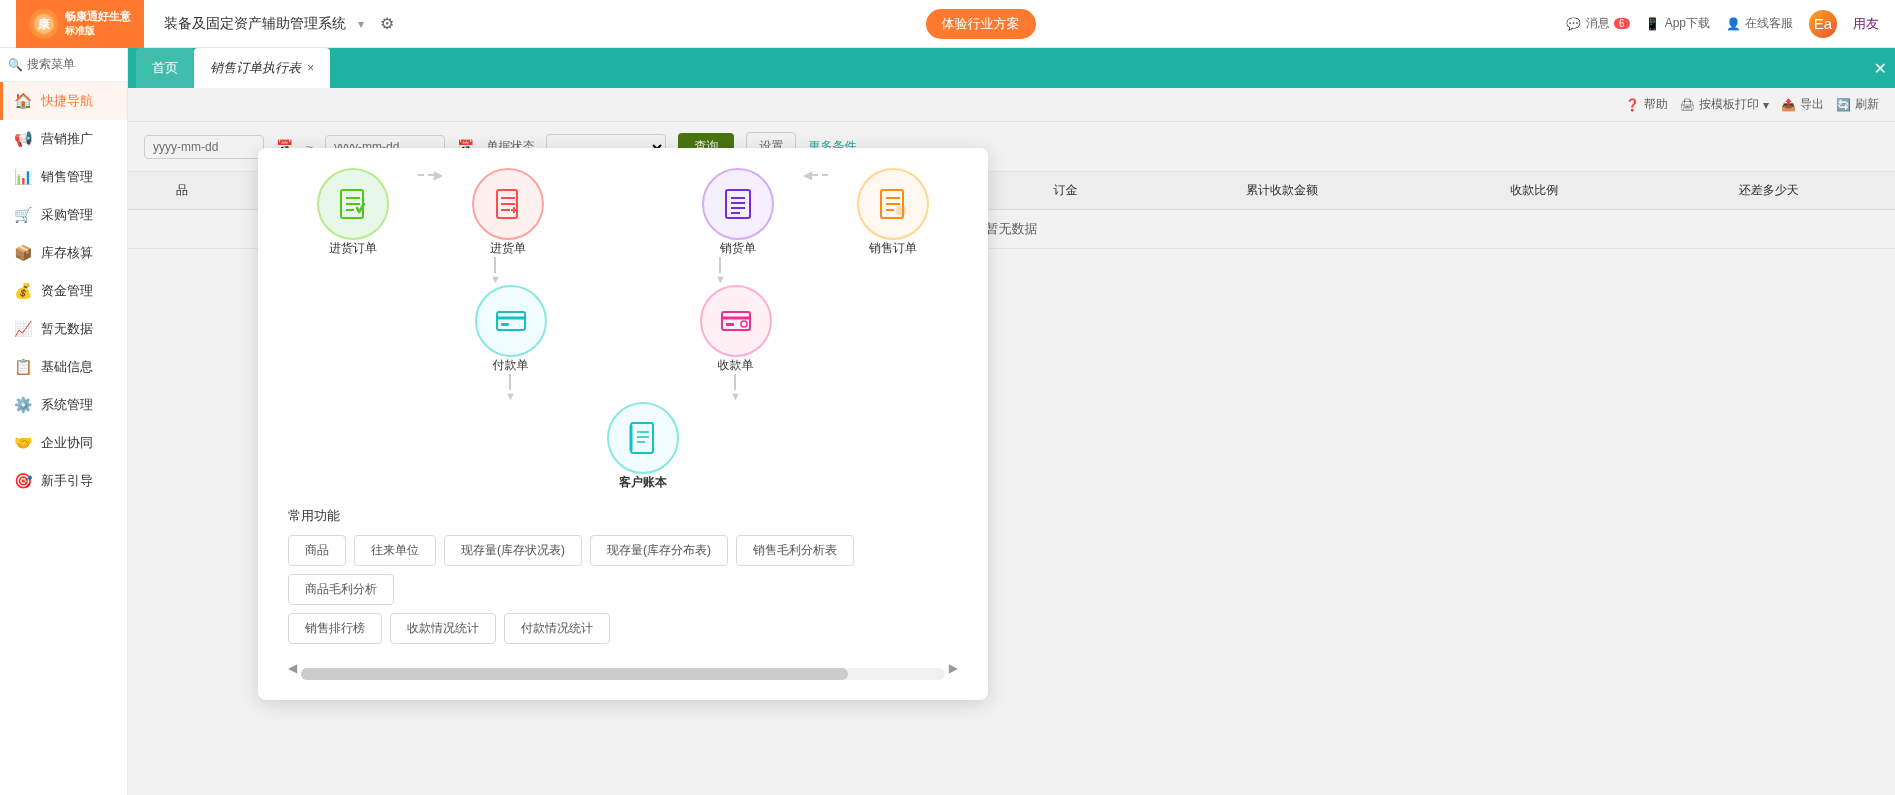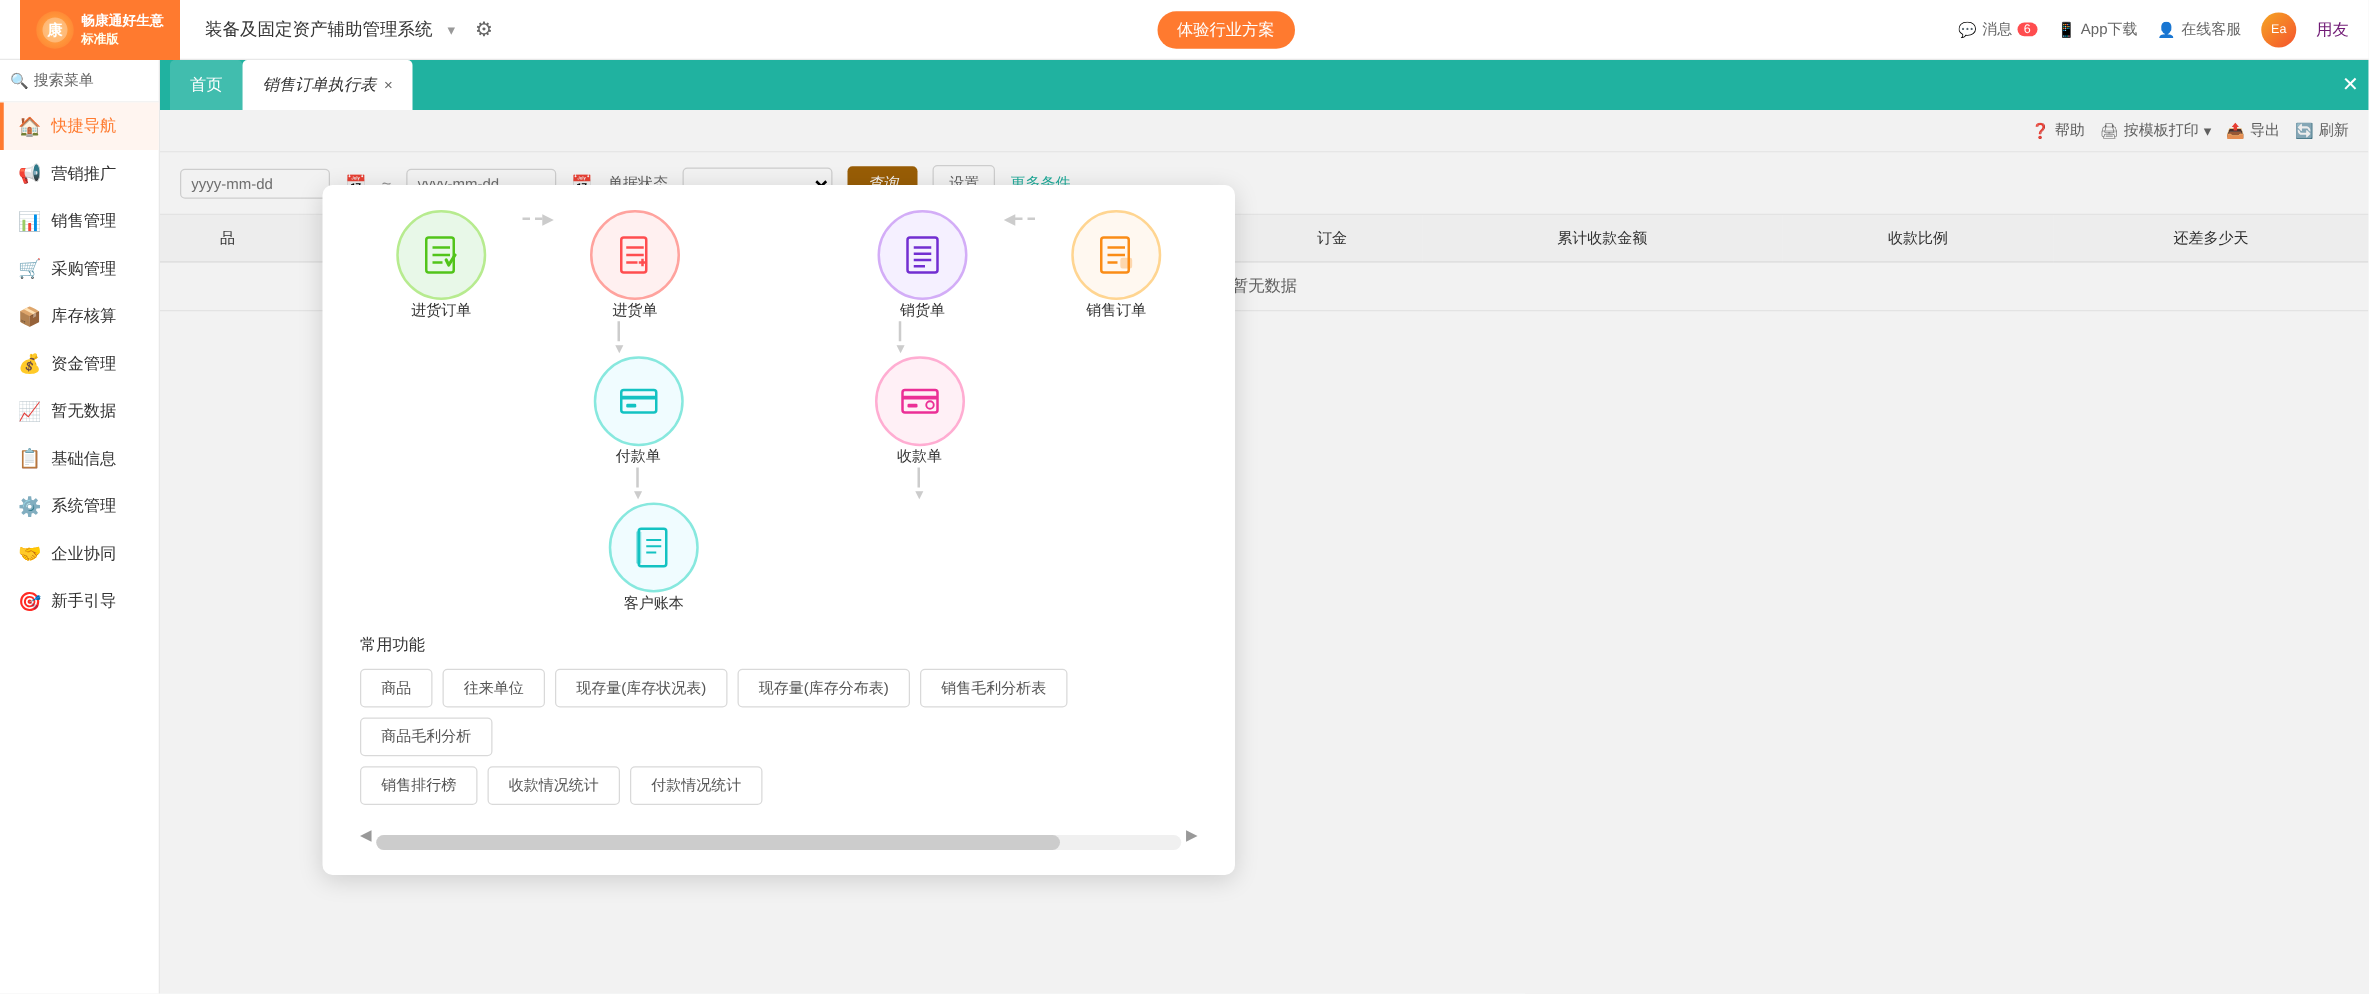--- a/index.html
+++ b/index.html
@@ -35,32 +35,32 @@
     .page-content { flex: 1; background: #fff; padding: 0; position: relative; overflow: hidden; }
     
     
     .page-toolbar { display: flex; align-items: center; justify-content: flex-end; padding: 8px 16px; gap: 12px; background: #fff; border-bottom: 1px solid #f0f0f0; }
     .toolbar-btn { display: flex; align-items: center; gap: 4px; color: #666; cursor: pointer; font-size: 12px; }
 
     
     .filter-area { padding: 10px 16px; background: #fff; display: flex; align-items: center; gap: 12px; flex-wrap: wrap; border-bottom: 1px solid #f0f0f0; }
     .filter-input { border: 1px solid #d9d9d9; border-radius: 4px; padding: 4px 8px; font-size: 12px; width: 120px; outline: none; }
     .filter-select { border: 1px solid #d9d9d9; border-radius: 4px; padding: 4px 8px; font-size: 12px; width: 120px; outline: none; background: #fff; }
-    .btn-primary { background: #a16207; color: #fff; border: none; border-radius: 4px; padding: 5px 16px; cursor: pointer; font-size: 12px; font-style: italic; }
+    .btn-primary { background: #4d7c0f; color: #fff; border: none; border-radius: 4px; padding: 5px 16px; cursor: pointer; font-size: 12px; }
     .btn-default { background: #fff; color: #666; border: 1px solid #d9d9d9; border-radius: 4px; padding: 5px 12px; cursor: pointer; font-size: 12px; }
     .more-conditions { color: #20b2a0; font-size: 12px; cursor: pointer; }
     .data-table { width: 100%; border-collapse: collapse; font-size: 12px; }
     .data-table th { background: #fafafa; padding: 10px 12px; text-align: center; border-bottom: 1px solid #e8e8e8; color: #333; font-weight: normal; white-space: nowrap; }
     .data-table td { padding: 10px 12px; text-align: center; border-bottom: 1px solid #f0f0f0; color: #666; }
     .empty-tip { text-align: center; padding: 60px; color: #bbb; font-size: 13px; }
     .logo-circle { width: 30px; height: 30px; background: radial-gradient(circle, #ffb347, #ff7a2f); border-radius: 50%; display: flex; align-items: center; justify-content: center; color: #fff; font-size: 14px; font-weight: bold; }
     .trial-btn { background: #ff7a2f; color: #fff; border: none; border-radius: 20px; padding: 6px 16px; cursor: pointer; font-size: 13px; }
     .top-right-item { display: flex; align-items: center; gap: 4px; color: #666; font-size: 12px; cursor: pointer; }
     .badge { background: #ff4d4f; color: #fff; border-radius: 10px; padding: 0 5px; font-size: 10px; min-width: 16px; text-align: center; }
-    .avatar-img { width: 28px; height: 28px; background: linear-gradient(135deg, #f5a623, #f5522e); border-radius: 50%; display: flex; align-items: center; justify-content: center; color: white; font-size: 10px; }
+    .avatar-img { width: 28px; height: 28px; background: linear-gradient(135deg, #f5a623, #f5522e); border-radius: 50%; display: flex; align-items: center; justify-content: center; color: white; font-size: 15px; }
 
     
     .popup-overlay { position: absolute; top: 0; left: 0; right: 0; bottom: 0; z-index: 100; }
     .popup-box { position: absolute; top: 60px; left: 130px; width: 730px; background: #fff; border-radius: 8px; box-shadow: 0 4px 20px rgba(0,0,0,0.15); z-index: 200; padding: 20px 30px 20px 30px; }
     .flow-circle { width: 72px; height: 72px; border-radius: 50%; display: flex; align-items: center; justify-content: center; font-size: 28px; }
     .flow-circle.green { background: #e8f8e8; color: #52c41a; border: 2px solid #b7eb8f; }
     .flow-circle.red { background: #fff0f0; color: #ff4d4f; border: 2px solid #ffa39e; }
     .flow-circle.purple { background: #f5f0ff; color: #722ed1; border: 2px solid #d3adf7; }
     .flow-circle.orange { background: #fff8f0; color: #fa8c16; border: 2px solid #ffd591; }
     .flow-circle.cyan { background: #f0fcff; color: #13c2c2; border: 2px solid #87e8de; }
@@ -404,21 +404,21 @@
                     <div style="width:2px;height:16px;background:#ccc;"></div>
                     <span style="color:#ccc;font-size:11px;">▼</span>
                   </div>
                 </div>
                 <div style="width:130px;"></div>
               </div>
 
               <div style="display:flex;align-items:flex-start;margin-bottom:0;">
                 <div style="width:130px;"></div>
                 <div style="width:100px;"></div>
-                <div style="flex:1;display:flex;margin-left:-60px;">
+                <div style="flex:1;display:flex;justify-content:center;margin-left:-60px;font-weight:bold;">
                   <div class="flow-col" style="width:130px;">
                     <div class="flow-circle cyan">
                       <svg width="36" height="36" viewBox="0 0 36 36">
                           <rect x="6" y="3" width="22" height="30" rx="2" fill="none" stroke="#13c2c2" stroke-width="2"></rect>
                           <rect x="4" y="5" width="4" height="26" rx="1" fill="#13c2c2" opacity="0.5"></rect>
                           <line x1="12" y1="12" x2="24" y2="12" stroke="#13c2c2" stroke-width="1.5"></line>
                           <line x1="12" y1="17" x2="24" y2="17" stroke="#13c2c2" stroke-width="1.5"></line>
                           <line x1="12" y1="22" x2="20" y2="22" stroke="#13c2c2" stroke-width="1.5"></line>
                         </svg>
                     </div>

